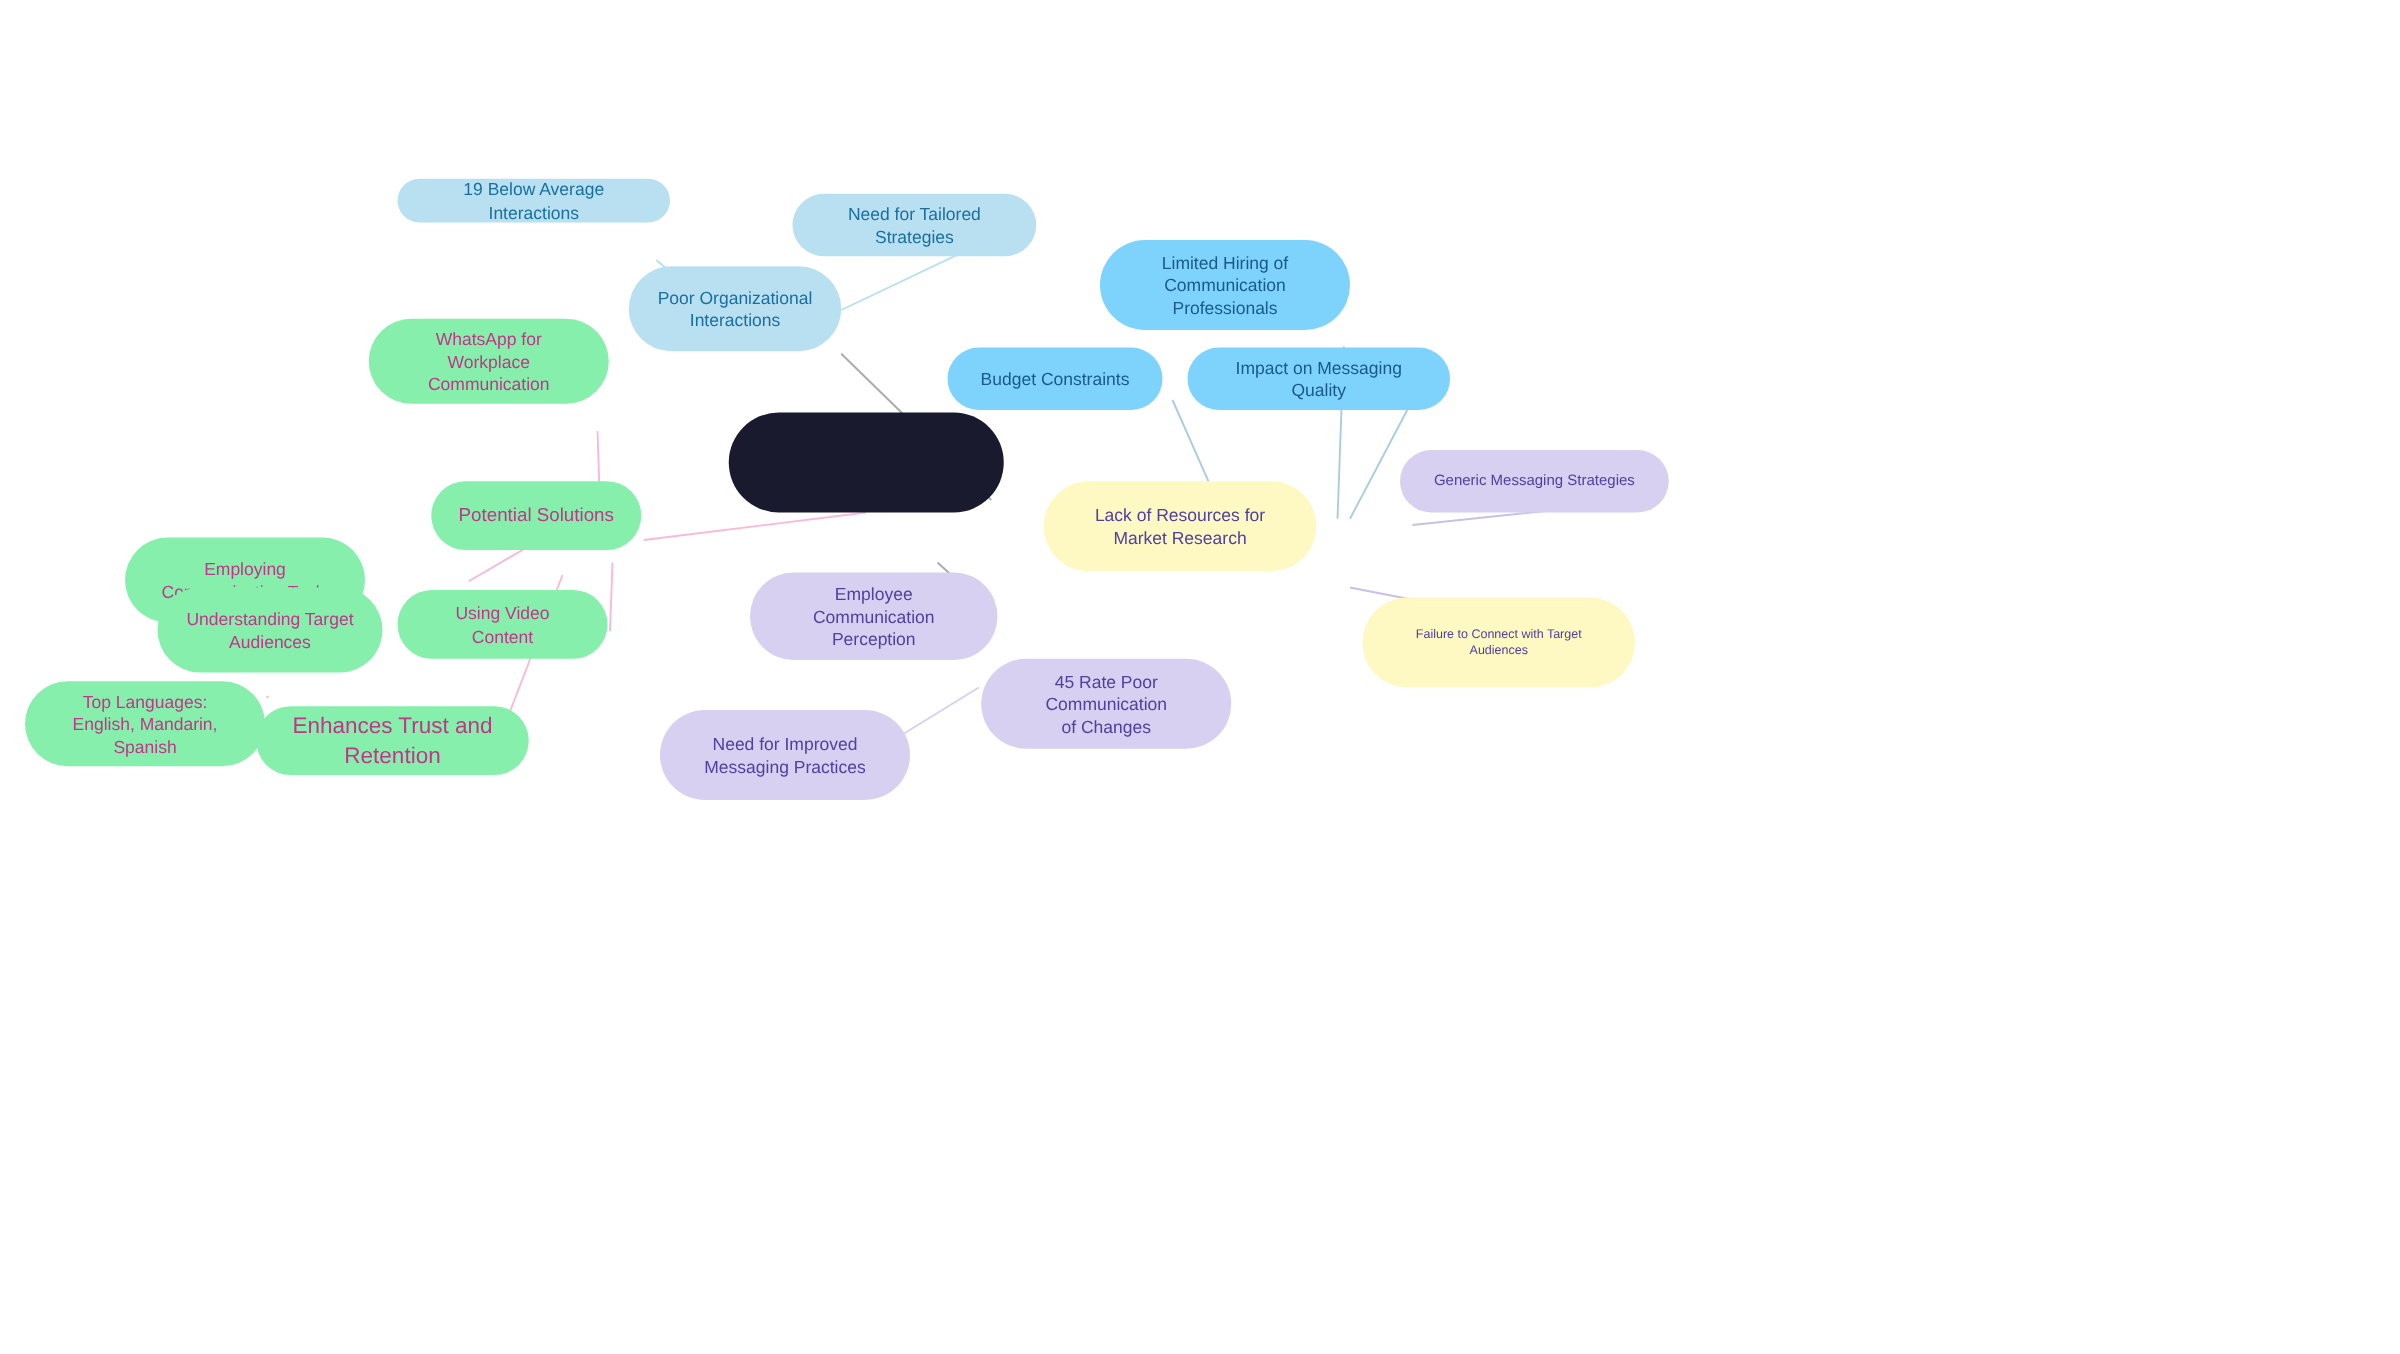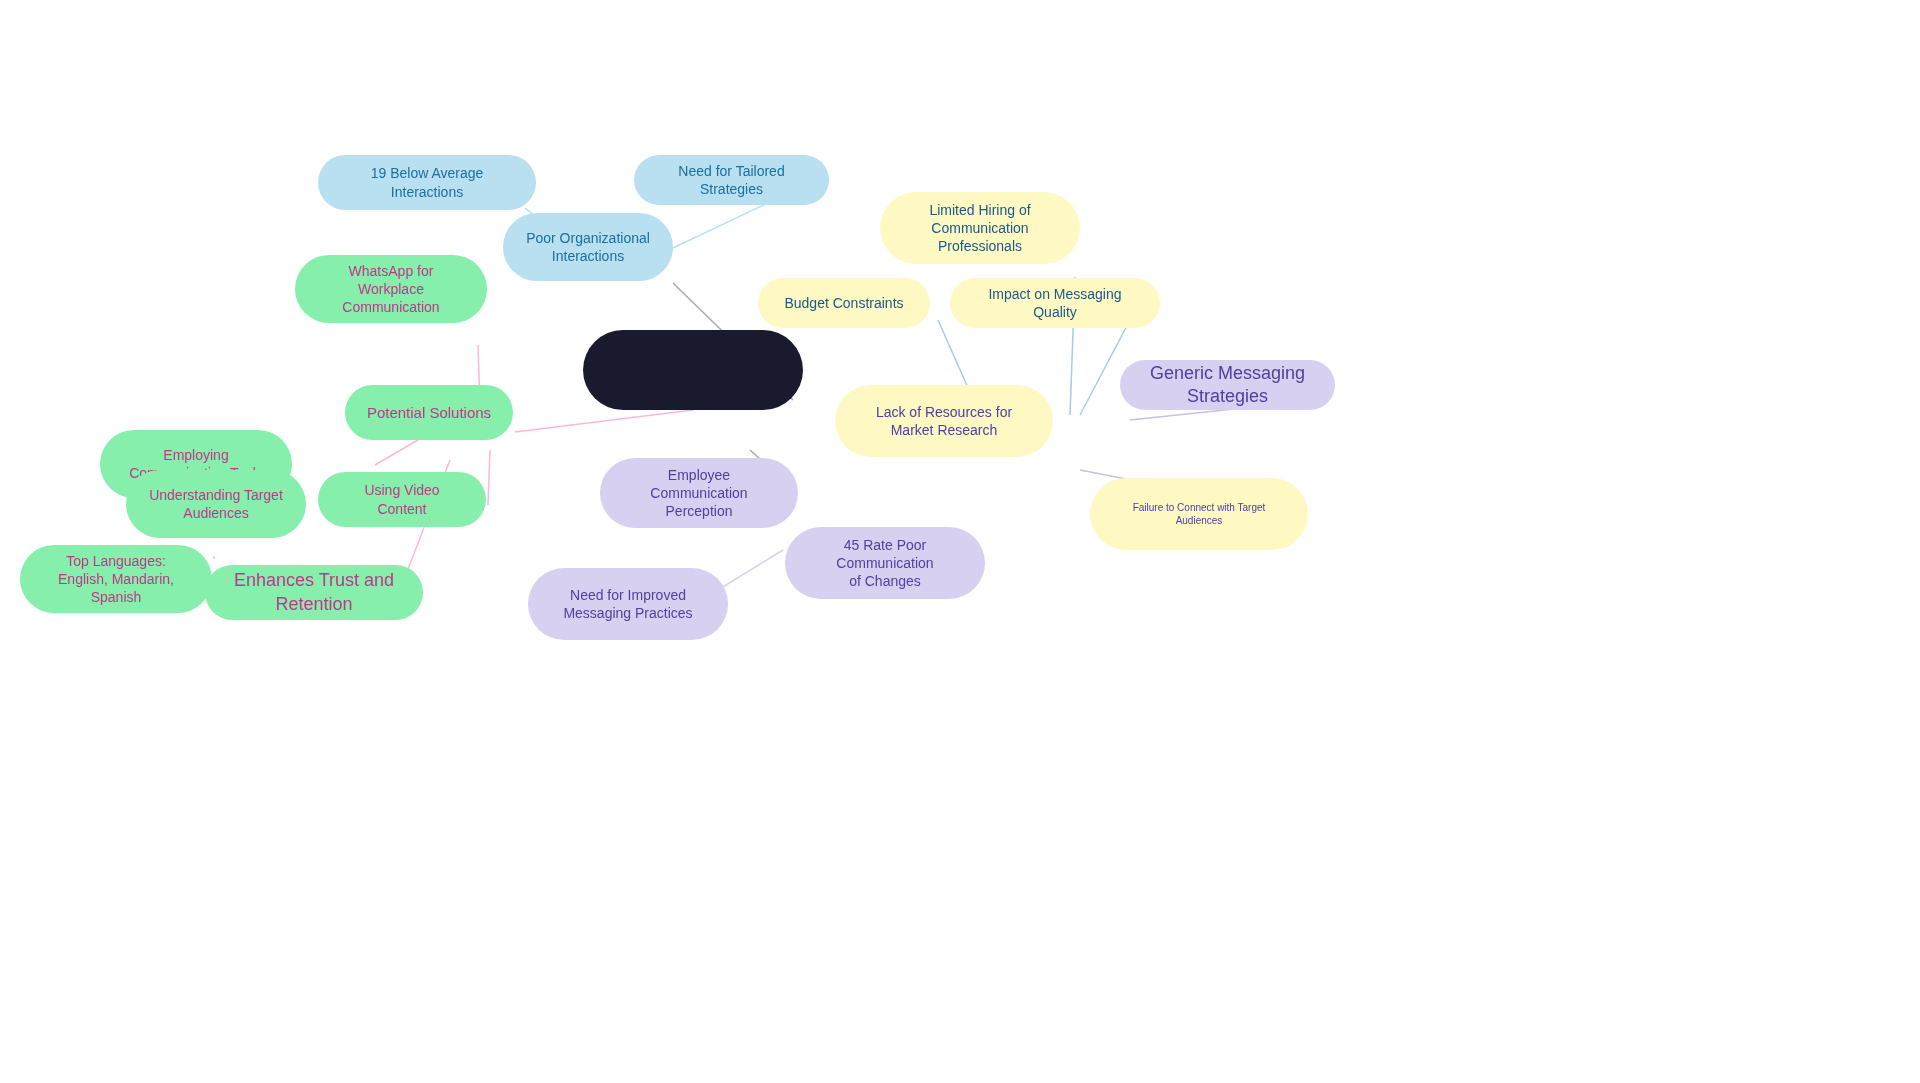--- a/index.html
+++ b/index.html
@@ -38,21 +38,21 @@
       font-size: 17px;
       font-weight: 600;
       border-radius: 40px;
     }
     .node-blue {
       background: #b8e0f0;
       color: #1a6fa0;
       border: none;
     }
     .node-blue-dark {
-      background: #fef9c3;
+      background: #7dd3fc;
       color: #1a5a8a;
     }
     .node-pink {
       background: #86efac;
       color: #c0368a;
     }
     .node-lavender {
       background: #fef9c3;
       color: #5040a0;
     }
@@ -105,31 +105,31 @@
   <line x1="215" y1="558" x2="213" y2="557" stroke="#f9b8d8" stroke-width="1.5"></line>
 </svg>
 
 <div class="node node-center" style="left: 583px; top: 330px; width: 220px; height: 80px;">
 </div>
 
 <div class="node node-blue" style="left: 503px; top: 213px; width: 170px; height: 68px; font-size:14px;">Poor Organizational<br>Interactions</div>
 
 <div class="node node-blue" style="left: 634px; top: 155px; width: 195px; height: 50px; font-size:14px;">Need for Tailored Strategies</div>
 
-<div class="node node-blue" style="left: 318px; top: 155px; width: 218px; height: 55px; font-size:14px;">19 Below Average Interactions</div>
+<div class="node node-blue" style="left: 318px; top: 143px; width: 218px; height: 35px; font-size:14px;">19 Below Average Interactions</div>
 
 <div class="node node-blue-dark" style="left: 880px; top: 192px; width: 200px; height: 72px; font-size:14px;">Limited Hiring of<br>Communication Professionals</div>
 
 <div class="node node-blue-dark" style="left: 758px; top: 278px; width: 172px; height: 50px; font-size:14px;">Budget Constraints</div>
 
 <div class="node node-blue-dark" style="left: 950px; top: 278px; width: 210px; height: 50px; font-size:14px;">Impact on Messaging Quality</div>
 
 <div class="node node-lavender" style="left: 835px; top: 385px; width: 218px; height: 72px; font-size:14px;">Lack of Resources for Market Research</div>
 
-<div class="node node-lavender-light" style="left: 1120px; top: 360px; width: 215px; height: 50px; font-size:18px;">Generic Messaging Strategies</div>
+<div class="node node-lavender-light" style="left: 1120px; top: 360px; width: 215px; height: 50px; font-size:12px;">Generic Messaging Strategies</div>
 
 <div class="node node-lavender" style="left: 1090px; top: 478px; width: 218px; height: 72px; font-size:10px;">Failure to Connect with Target Audiences</div>
 
 <div class="node node-lavender-light" style="left: 600px; top: 458px; width: 198px; height: 70px; font-size:14px;">Employee Communication<br>Perception</div>
 
 <div class="node node-lavender-light" style="left: 528px; top: 568px; width: 200px; height: 72px; font-size:14px;">Need for Improved Messaging Practices</div>
 
 <div class="node node-lavender-light" style="left: 785px; top: 527px; width: 200px; height: 72px; font-size:14px;">45 Rate Poor Communication<br>of Changes</div>
 
 <div class="node node-pink" style="left: 345px; top: 385px; width: 168px; height: 55px; font-size:15px;">Potential Solutions</div>

